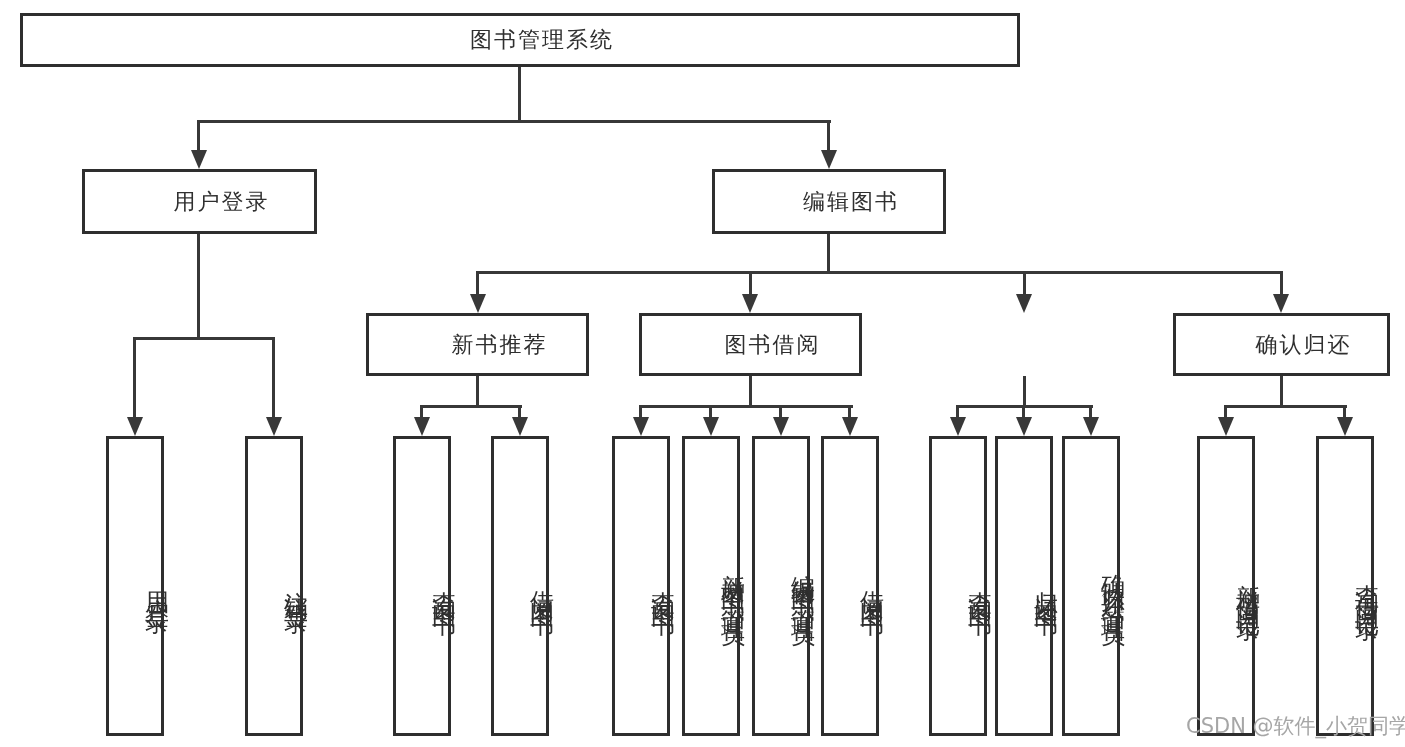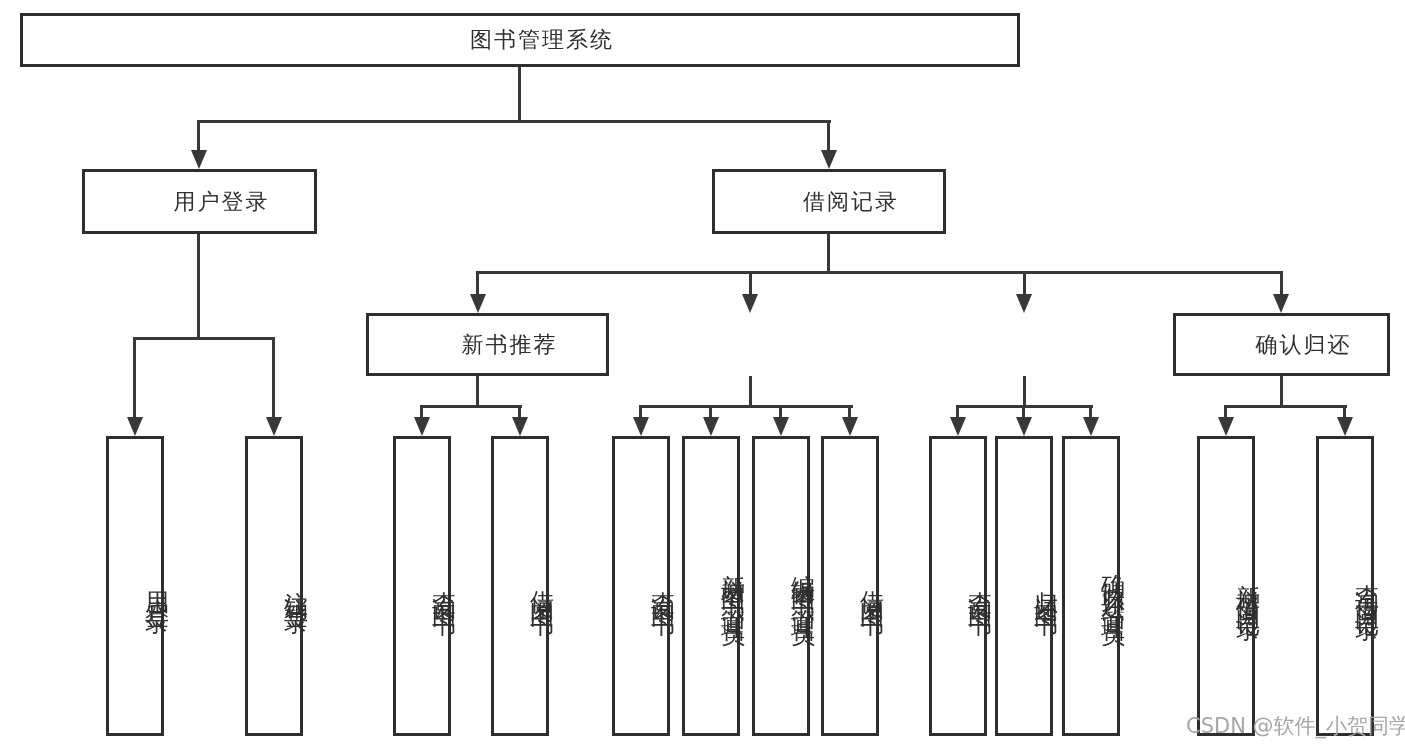--- a/index.html
+++ b/index.html
@@ -47,43 +47,46 @@
   <div class="line hline" style="left:197px; top:120px; width:634px;"></div>
   <div class="line vline" style="left:197px; top:120px; height:32px;"></div>
   <div class="arrow" style="left:191px; top:150px;"></div>
   <div class="line vline" style="left:827px; top:120px; height:32px;"></div>
   <div class="arrow" style="left:821px; top:150px;"></div>
 
   <div class="box" style="left:82px; top:169px; width:235px; height:65px;">
     <span class="node-label">用户登录</span>
   </div>
   <div class="box" style="left:712px; top:169px; width:234px; height:65px;">
-    <span class="node-label">借阅记录</span>
+    <span class="node-label">编辑图书</span>
   </div>
 
   <div class="line vline" style="left:197px; top:234px; height:106px;"></div>
   <div class="line hline" style="left:133px; top:337px; width:142px;"></div>
   <div class="line vline" style="left:133px; top:337px; height:82px;"></div>
   <div class="arrow" style="left:127px; top:417px;"></div>
   <div class="line vline" style="left:272px; top:337px; height:82px;"></div>
   <div class="arrow" style="left:266px; top:417px;"></div>
 
   <div class="line vline" style="left:827px; top:234px; height:40px;"></div>
   <div class="line hline" style="left:476px; top:271px; width:807px;"></div>
   <div class="line vline" style="left:476px;  top:271px; height:25px;"></div>
   <div class="arrow" style="left:470px;  top:294px;"></div>
   <div class="line vline" style="left:749px;  top:271px; height:25px;"></div>
   <div class="arrow" style="left:742px;  top:294px;"></div>
   <div class="line vline" style="left:1023px; top:271px; height:25px;"></div>
   <div class="arrow" style="left:1016px; top:294px;"></div>
   <div class="line vline" style="left:1280px; top:271px; height:25px;"></div>
   <div class="arrow" style="left:1273px; top:294px;"></div>
 
-  <div class="box" style="left:366px; top:313px; width:243px; height:63px;">
+  <div class="box" style="left:366px; top:313px; width:223px; height:63px;">
     <span class="node-label">新书推荐</span>
+  </div>
+  <div class="box" style="left:639px; top:313px; width:223px; height:63px;">
+    <span class="node-label">图书借阅</span>
   </div>
   <div class="box" style="left:1173px; top:313px; width:217px; height:63px;">
     <span class="node-label">确认归还</span>
   </div>
 
   <div class="line vline" style="left:476px; top:376px; height:32px;"></div>
   <div class="line hline" style="left:420px; top:405px; width:102px;"></div>
   <div class="line vline" style="left:420px; top:405px; height:14px;"></div>
   <div class="arrow" style="left:414px; top:417px;"></div>
   <div class="line vline" style="left:518px; top:405px; height:14px;"></div>

